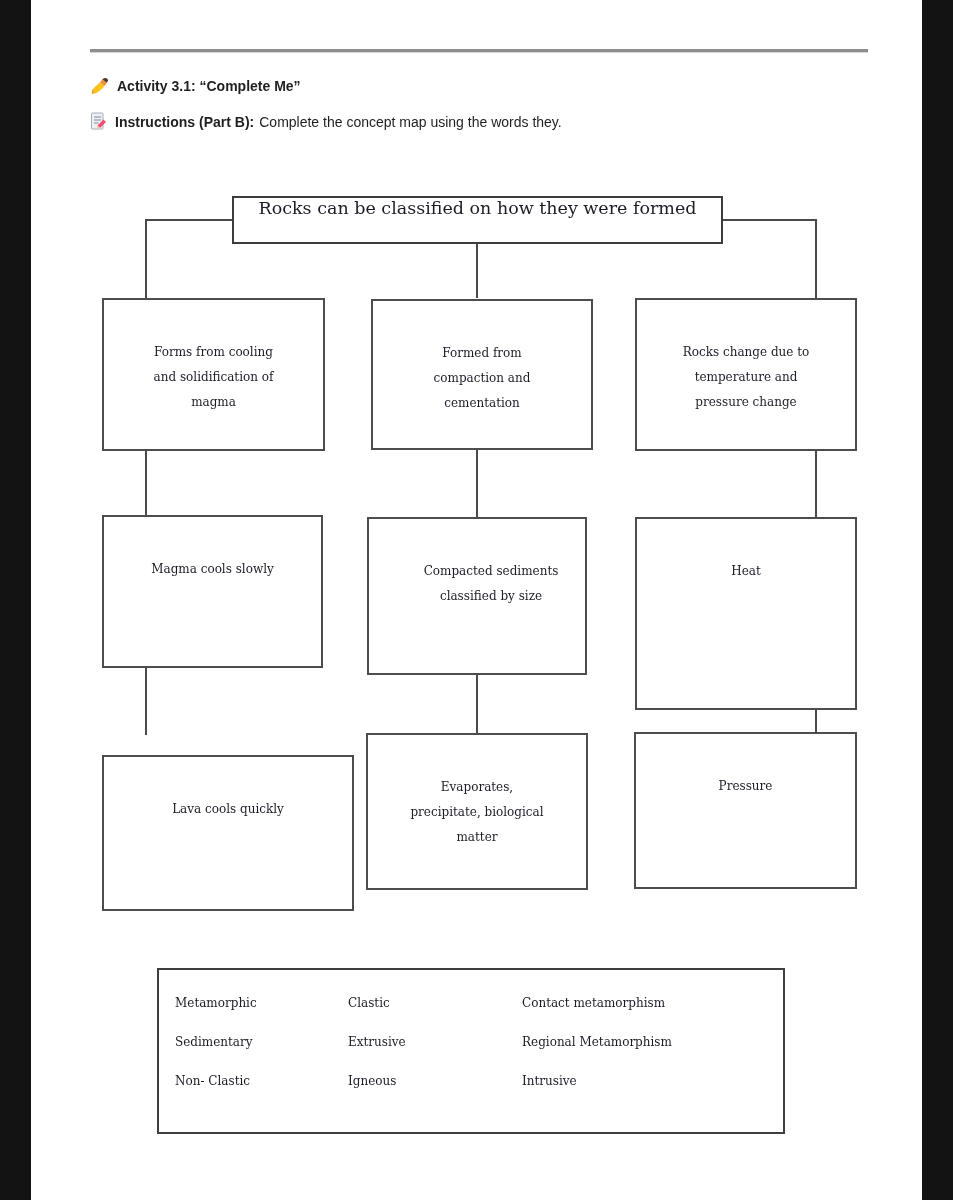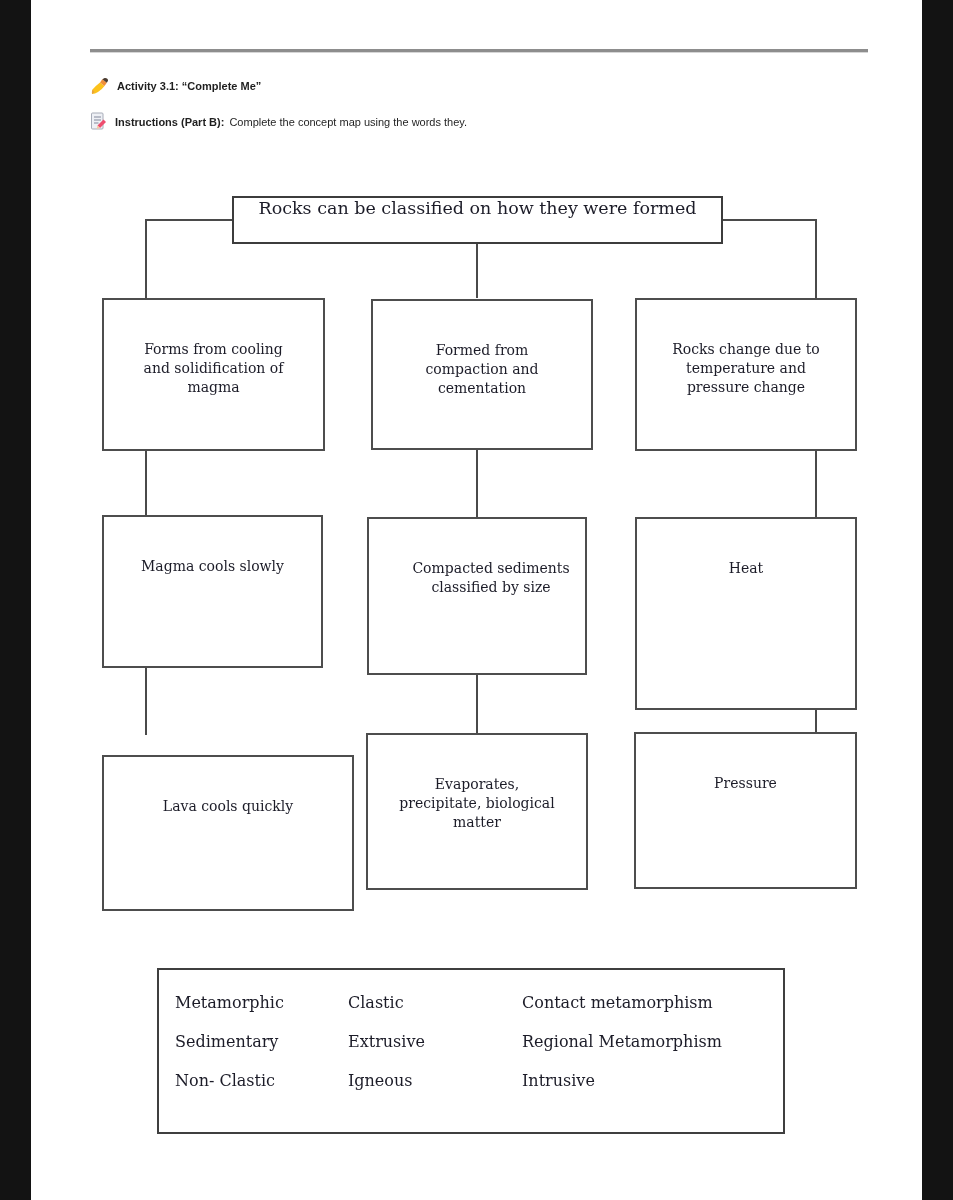--- a/index.html
+++ b/index.html
@@ -5,42 +5,42 @@
   html,body{margin:0;padding:0;}
   body{width:953px;height:1200px;overflow:hidden;background:#131313;
        font-family:"Liberation Sans", sans-serif;}
   .stage{position:relative;width:953px;height:1200px;background:#131313;}
   .page{position:absolute;left:31px;top:0;width:891px;height:1200px;background:#ffffff;}
 
   .divider{position:absolute;left:90px;top:49px;width:778px;height:3px;
            background:#8d8d8d;border-bottom:1px solid #d6d6d6;}
 
   .hline{position:absolute;left:90px;display:flex;align-items:center;gap:8px;
-         font-size:11px;color:#1f1f1f;}
+         font-size:14px;color:#1f1f1f;}
   .hline .ic{flex:0 0 auto;display:inline-flex;}
   .b{font-weight:bold;}
   .reg{font-weight:normal;margin-left:5px;}
 
   .cmbox{position:absolute;background:#fff;border:2px solid #4d4d4d;
          box-sizing:border-box;text-align:center;
          font-family:"DejaVu Serif","Liberation Serif",serif;color:#1c1c28;}
   .rootbox{display:flex;align-items:flex-start;justify-content:center;
            border:2px solid #3c3c3c;font-size:17.5px;}
   .blankline{font-size:17px;line-height:17px;letter-spacing:-1px;color:#2f2f3a;
              padding-top:14px;margin-bottom:9px;white-space:nowrap;overflow:hidden;}
-  .cmtext{font-size:14px;line-height:19px;white-space:pre-line;padding:0 8px;}
+  .cmtext{font-size:12px;line-height:25px;white-space:pre-line;padding:0 8px;}
 
   .conn{position:absolute;background:#4a4a4a;}
 
   .wordbank{position:absolute;left:157px;top:968px;width:628px;height:166px;
             border:2px solid #3f3f3f;box-sizing:border-box;background:#fff;}
   .wb-grid{display:grid;grid-template-columns:173px 174px auto;
            grid-auto-rows:39px;padding:13px 0 0 16px;
            font-family:"DejaVu Serif","Liberation Serif",serif;
-           font-size:16px;color:#1c1c28;}
+           font-size:12px;color:#1c1c28;}
   .wb-item{align-self:center;}
 </style>
 </head>
 <body>
 
 <div class="stage">
   <div class="page"></div>
 
   <div class="divider"></div>
 

